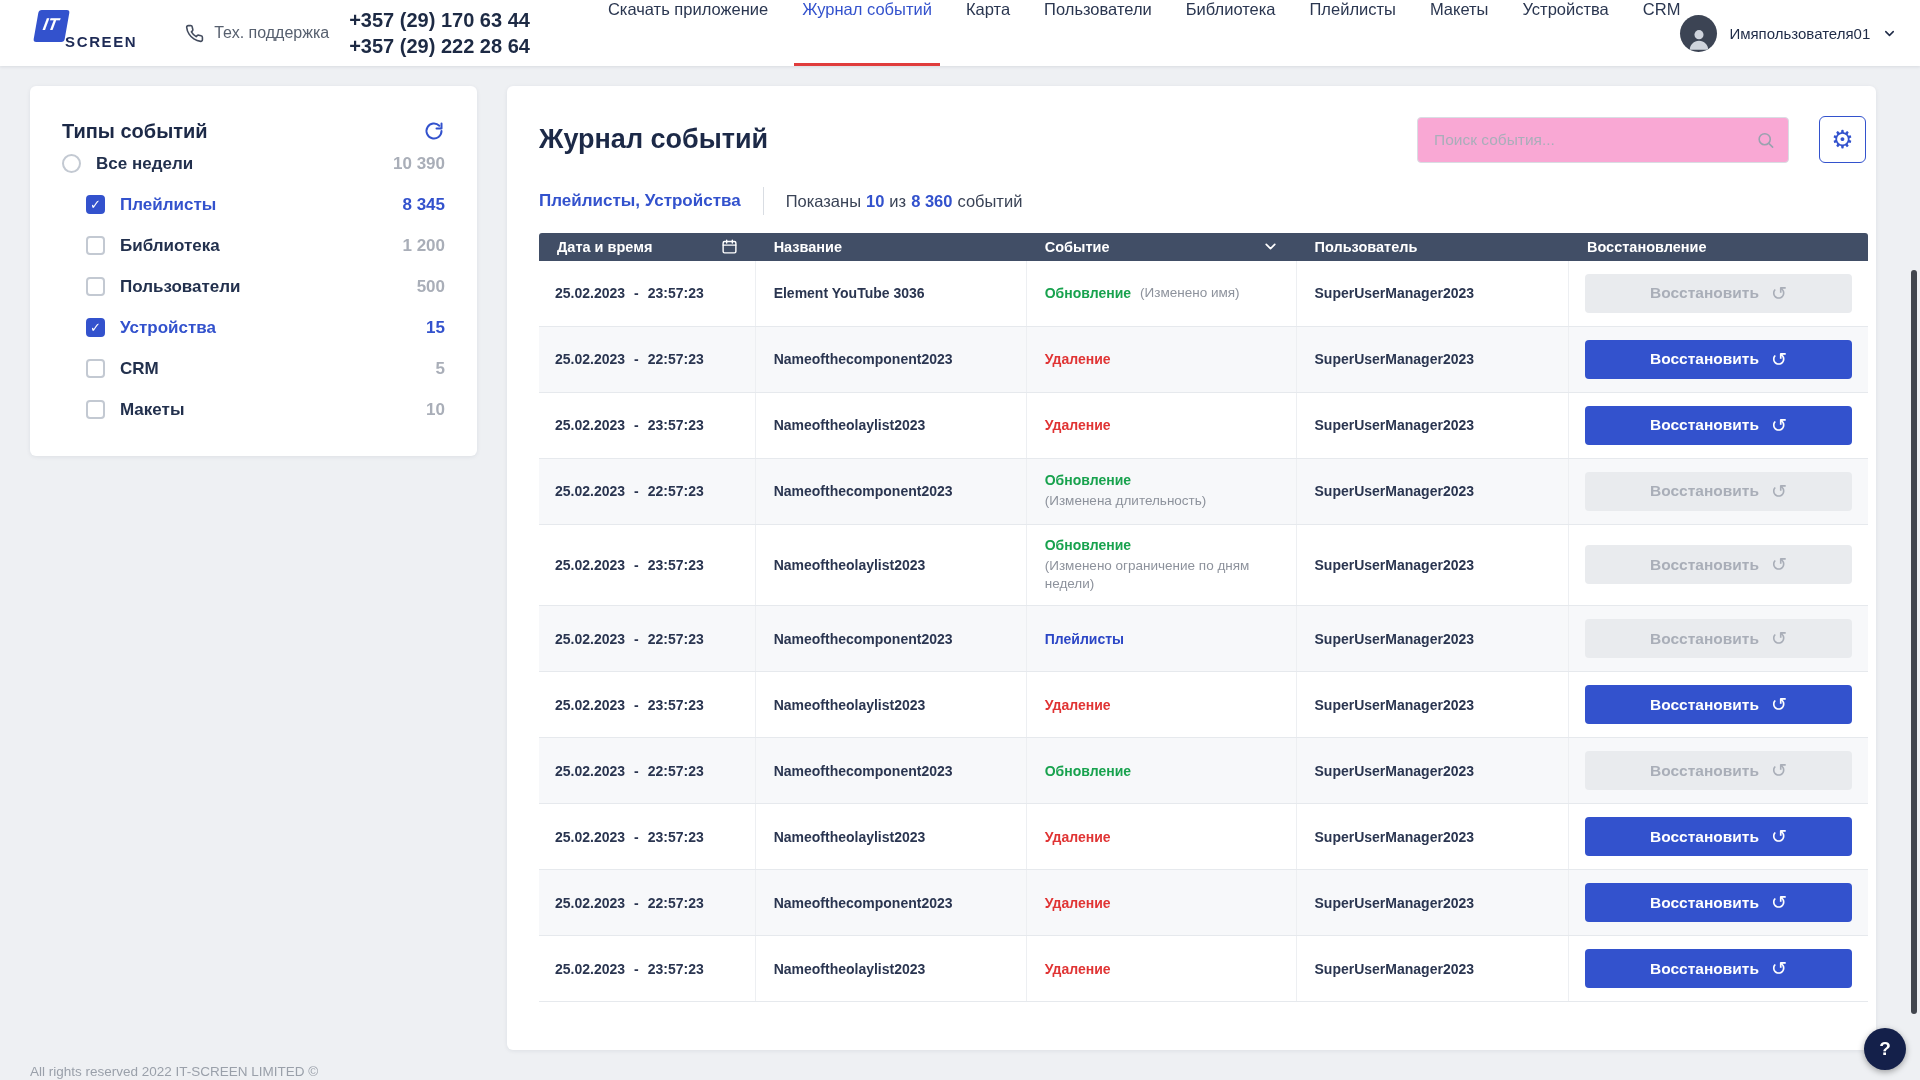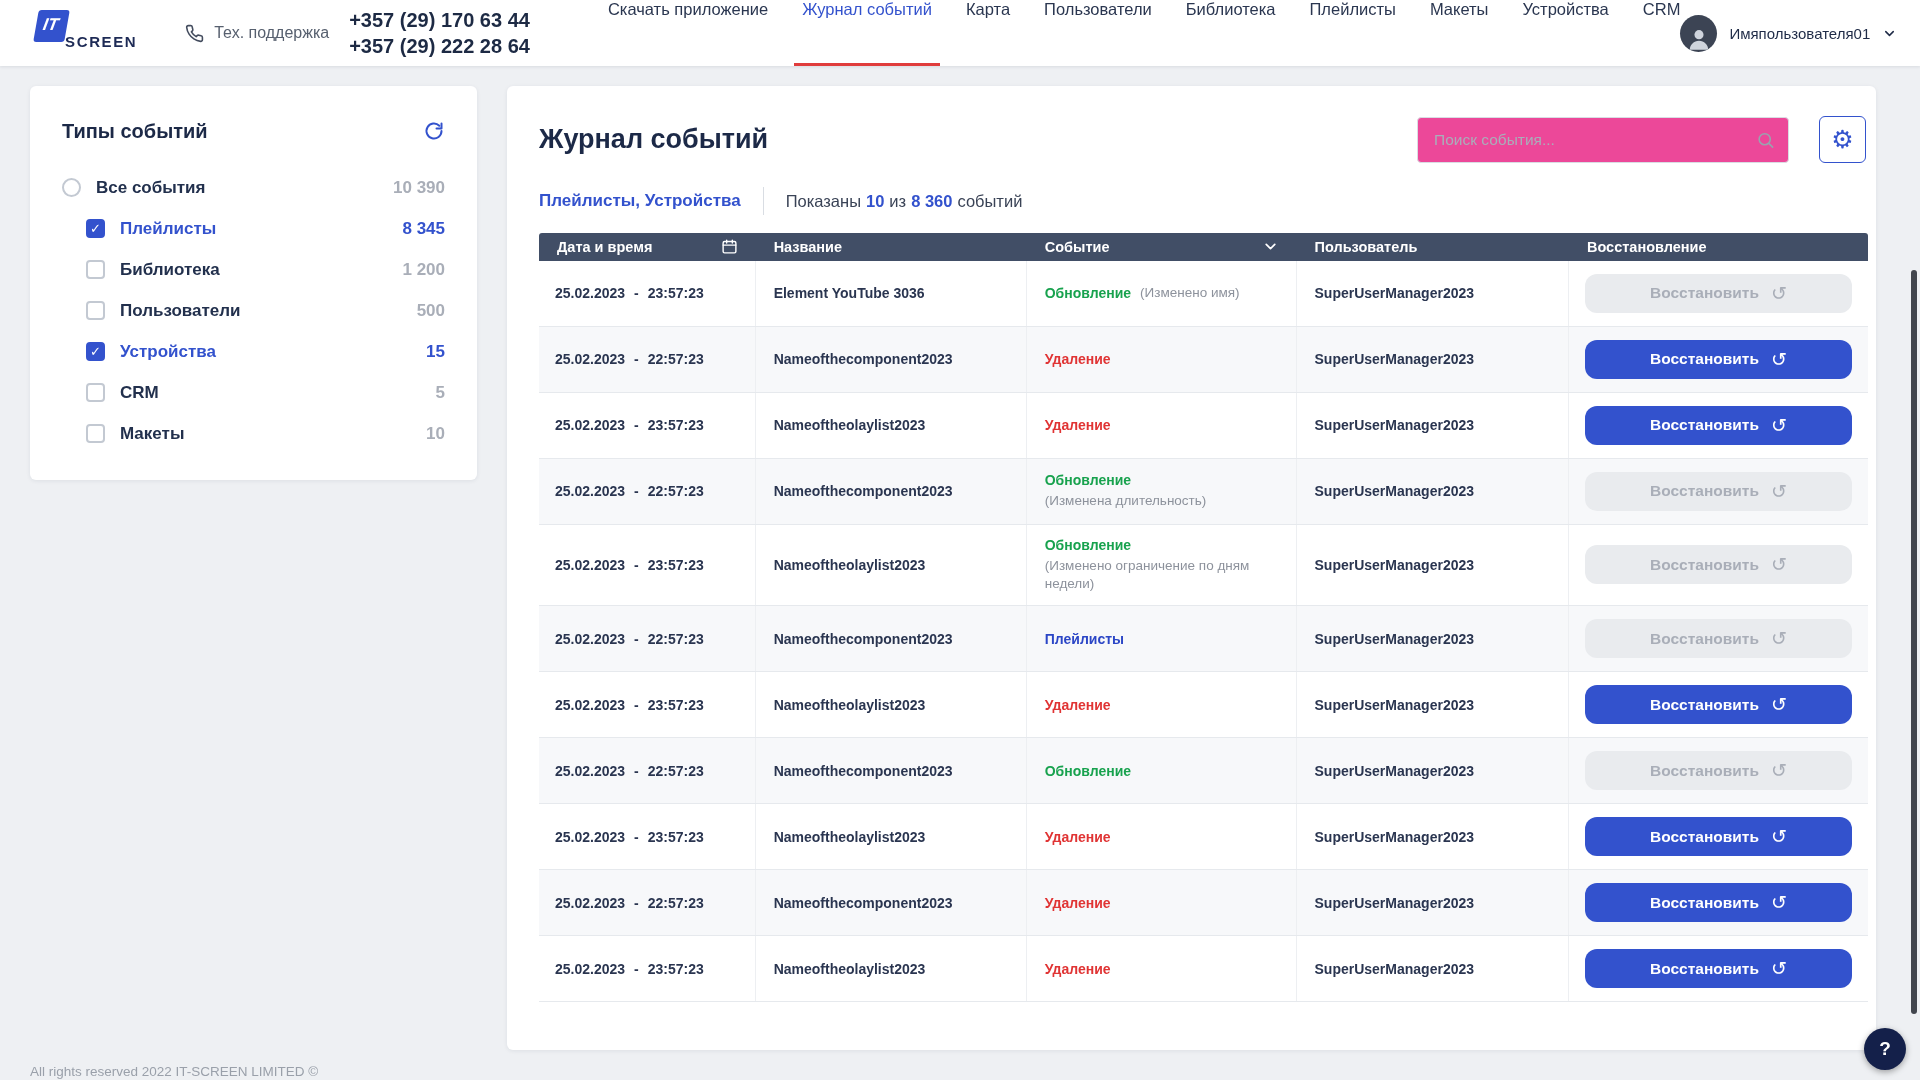--- a/index.html
+++ b/index.html
@@ -36,42 +36,42 @@
   .avatar{width:37px;height:37px;border-radius:50%;background:#3c4454;color:#cfd4dd;
     display:flex;align-items:flex-end;justify-content:center;overflow:hidden;}
   .avatar svg{width:26px;height:26px;}
   .user-name{font-size:15px;color:#1f2b47;}
   .user-chevron{width:15px;height:15px;color:#1f2b47;}
   
   .page{display:flex;align-items:flex-start;padding:20px 44px 0 30px;gap:30px;}
   .card{background:#fff;border-radius:6px;box-shadow:0 1px 4px rgba(25,39,70,.08);}
   
   .sidebar-card{width:447px;flex-shrink:0;padding:34px 32px 26px;}
-  .sidebar-title-row{display:flex;align-items:center;justify-content:space-between;margin-bottom:24px;}
+  .sidebar-title-row{display:flex;align-items:center;justify-content:space-between;}
   .sidebar-title{font-size:20px;font-weight:bold;color:#1c2947;}
   .refresh-btn{background:none;border:none;color:var(--primary);cursor:pointer;width:22px;height:22px;padding:0;}
   .refresh-btn svg{width:20px;height:20px;}
   .filter-item{display:flex;align-items:center;gap:15px;height:41px;cursor:pointer;}
   .filter-item.child{margin-left:24px;}
   .control{width:19px;height:19px;flex-shrink:0;display:flex;align-items:center;justify-content:center;
     font-size:13px;line-height:1;}
   .control.radio{border:2px solid #c3c9d2;border-radius:50%;background:#fff;}
   .control.checkbox{border:2px solid #c3c9d2;border-radius:4px;background:#fff;color:transparent;}
   .control.checkbox.checked{background:var(--primary);border-color:var(--primary);color:#fff;font-weight:bold;}
   .f-label{font-size:17px;font-weight:bold;color:#22304d;}
   .f-count{margin-left:auto;font-size:17px;font-weight:bold;color:#a9aeb8;}
   .filter-item.hl .f-label,.filter-item.hl .f-count{color:var(--primary);}
   
   .main-card{flex:1;height:964px;overflow:hidden;padding:30px 8px 0 32px;display:flex;flex-direction:column;}
   .main-head{display:flex;align-items:center;margin-bottom:24px;padding-right:2px;}
   .page-title{font-size:27px;font-weight:bold;color:#1c2947;}
   .head-actions{margin-left:auto;display:flex;align-items:center;gap:30px;}
   .search-box{position:relative;width:372px;}
   .search-input{width:100%;height:46px;border:1px solid #d9dde3;border-radius:4px;
-    padding:0 46px 0 16px;font-size:15.5px;color:#333;font-family:inherit;background:#ec4899;}
+    padding:0 46px 0 16px;font-size:15.5px;color:#333;font-family:inherit;background:#f9a8d4;}
   .search-input::placeholder{color:#a9aeba;}
   .search-icon{position:absolute;right:14px;top:50%;transform:translateY(-50%);width:19px;height:19px;color:#9aa2af;}
   .gear-btn{width:47px;height:47px;border:1.5px solid var(--primary);background:#fff;border-radius:6px;
     color:var(--primary);display:flex;align-items:center;justify-content:center;cursor:pointer;}
   .gear-glyph{font-size:25px;line-height:1;}
   .filter-row{display:flex;align-items:center;gap:22px;margin-bottom:18px;}
   .filter-links{color:var(--primary);font-weight:bold;font-size:17px;cursor:pointer;}
   .vdiv{width:1px;height:28px;background:#d9dde3;}
   .summary{display:flex;align-items:center;gap:5px;font-size:16.5px;color:#3a4356;}
   .summary b{color:var(--primary);}
@@ -88,21 +88,21 @@
   .td{padding:12px 18px;display:flex;align-items:center;border-right:1px solid #edeff2;
     font-size:14px;font-weight:bold;color:#2a3550;min-width:0;}
   .td:last-child{border-right:none;}
   .td-date{gap:9px;white-space:nowrap;padding-left:16px;padding-right:10px;}
   .td-event{flex-wrap:wrap;gap:4px 9px;align-content:center;}
   .ev.update{color:var(--success);}
   .ev.delete{color:var(--danger);}
   .ev.add{color:var(--add);}
   .note{color:#8d929c;font-size:13.5px;font-weight:normal;line-height:1.35;}
   .td-restore{justify-content:center;padding:12px 16px;}
-  .restore-btn{width:100%;height:39px;border:none;border-radius:12px;background:var(--primary);
+  .restore-btn{width:100%;height:39px;border:none;border-radius:4px;background:var(--primary);
     color:#fff;font-weight:bold;font-size:15.5px;font-family:inherit;
     display:flex;align-items:center;justify-content:center;gap:12px;cursor:pointer;}
   .restore-btn .undo-icon{font-size:19px;font-weight:normal;line-height:1;}
   .restore-btn.disabled{background:#e9ebee;color:#a9aeb8;cursor:default;}
   .trow.partial{background:#fff !important;border-bottom:none;min-height:48px;}
   
   .footer-copy{position:absolute;left:30px;bottom:1px;font-size:13.5px;color:#9aa0aa;}
   .help-fab{position:absolute;right:14px;bottom:10px;width:42px;height:42px;border-radius:50%;
     background:#14204a;color:#fff;font-size:19px;font-weight:bold;display:flex;align-items:center;
     justify-content:center;box-shadow:0 2px 6px rgba(0,0,0,.35);cursor:pointer;}
@@ -185,21 +185,21 @@
       <button class="refresh-btn">
         <svg viewBox="0 0 24 24" fill="none" stroke="currentColor" stroke-width="2.4" stroke-linecap="round" stroke-linejoin="round">
             <path d="M21 12a9 9 0 1 1-2.64-6.36"></path>
             <polyline points="21 3 21 9 15 9"></polyline>
           </svg>
       </button>
     </div>
     <div class="filter-list">
   <div class="filter-item">
     <span class="control radio"></span>
-    <span class="f-label">Все события</span>
+    <span class="f-label">Все недели</span>
     <span class="f-count">10 390</span>
   </div>
 
   <div class="filter-item child hl">
     <span class="control checkbox checked">✓</span>
     <span class="f-label">Плейлисты</span>
     <span class="f-count">8 345</span>
   </div>
 
   <div class="filter-item child">

